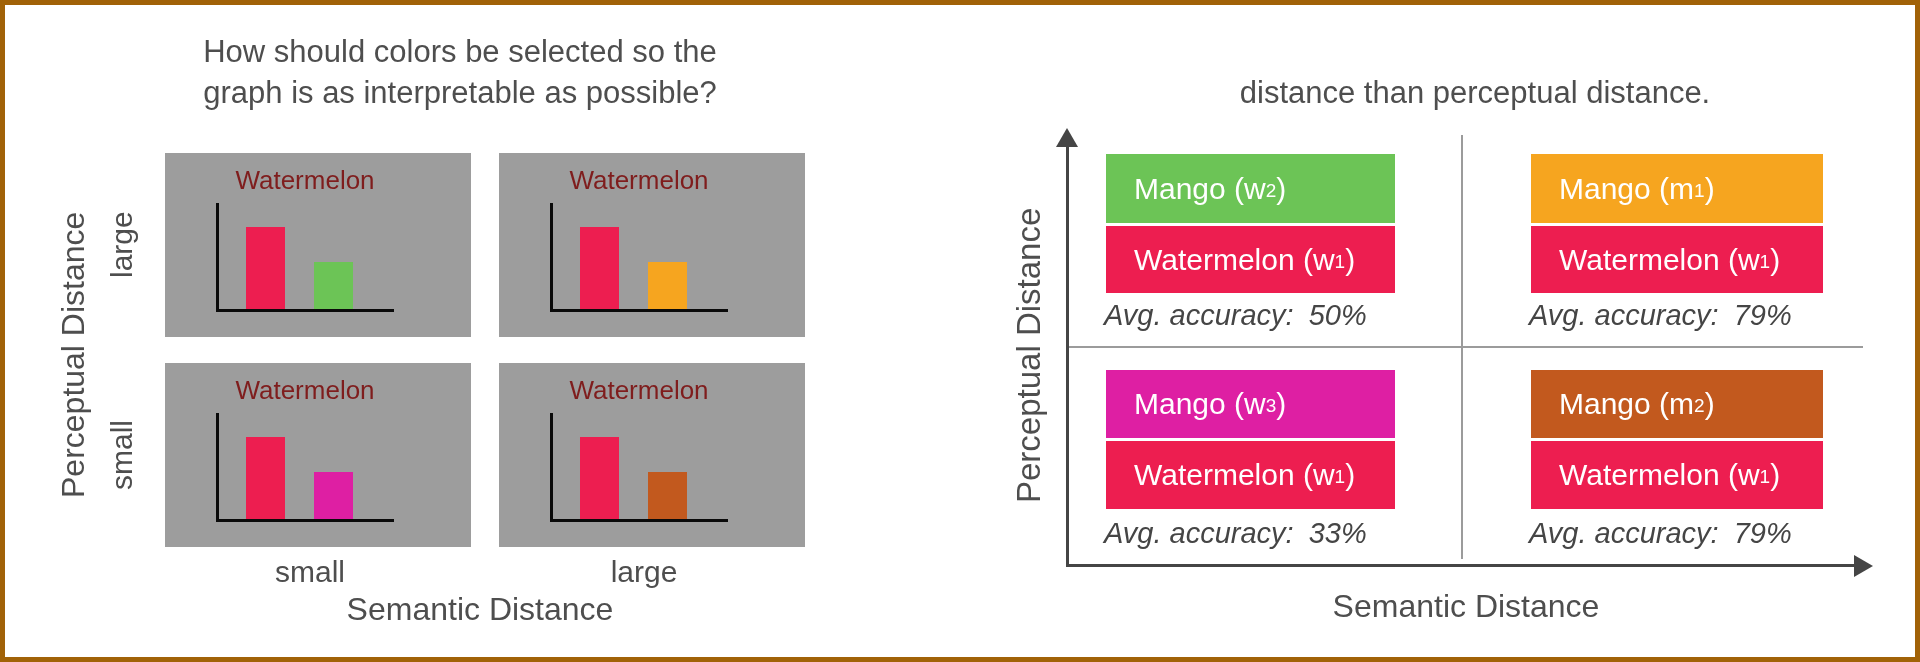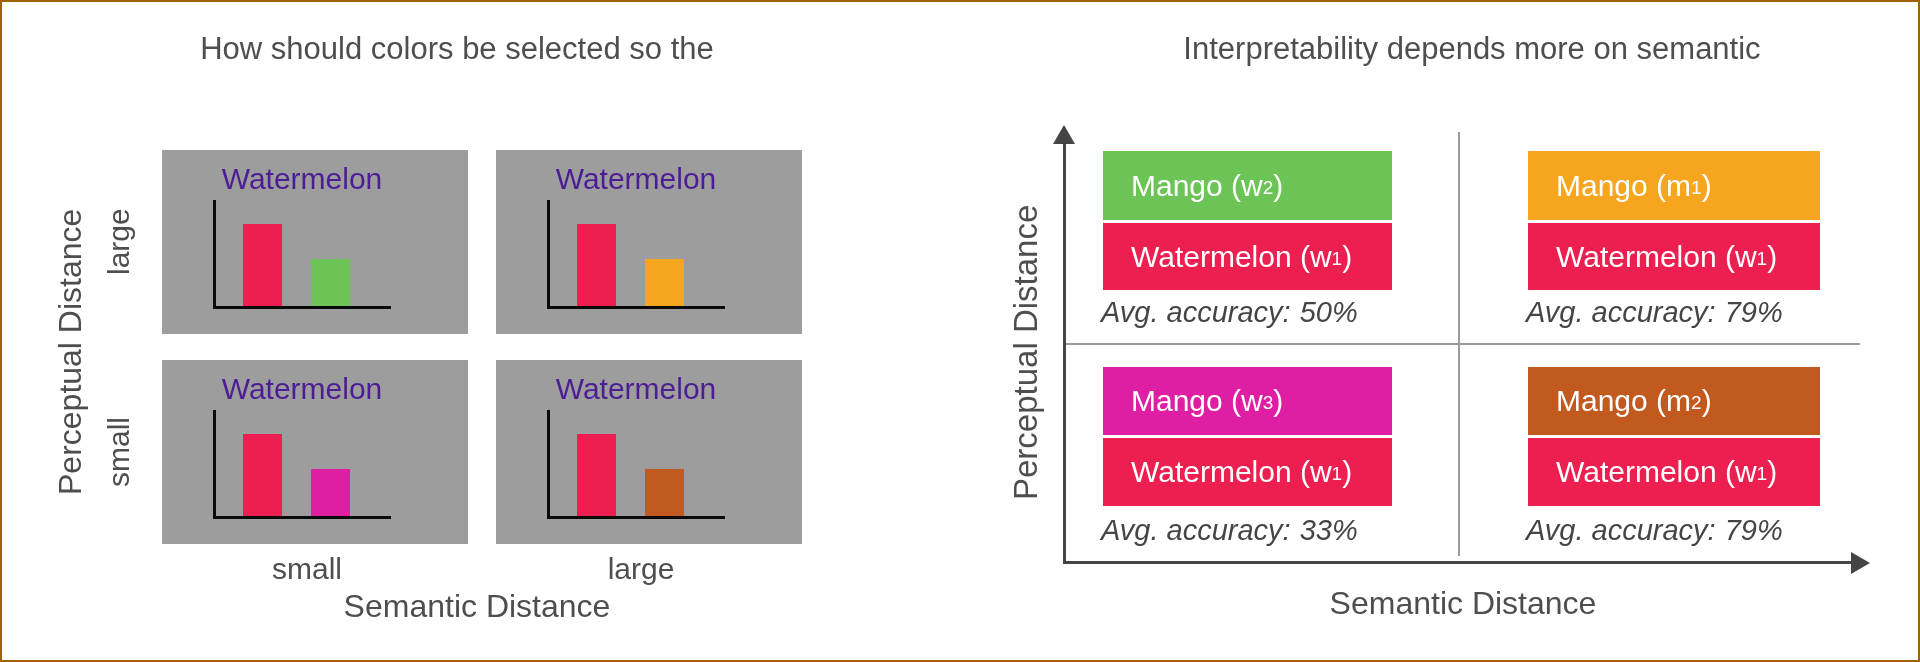--- a/index.html
+++ b/index.html
@@ -1,57 +1,58 @@
 <!DOCTYPE html>
 <html><head>
 <meta charset="utf-8">
 <style>
   html,body{margin:0;padding:0;background:#ffffff;}
   .figure{
     position:relative;width:1920px;height:662px;background:#ffffff;
-    border:2px solid #a16207;box-sizing:border-box;overflow:hidden;
+    border:5px solid #a16207;box-sizing:border-box;overflow:hidden;
     font-family:"Liberation Sans", sans-serif;color:#4e4e4e;
   }
   .title{position:absolute;text-align:center;font-size:31px;line-height:41px;color:#4e4e4e;}
   .vtext{
     position:absolute;writing-mode:vertical-rl;transform:rotate(180deg);
     display:flex;align-items:center;justify-content:center;text-align:center;color:#4e4e4e;
   }
   
   .cell{position:absolute;width:306px;height:184px;background:#9d9d9d;}
-  .cell-title{position:absolute;left:51px;top:12px;width:178px;text-align:center;font-size:30px;color:#4c1d95;}
+  .cell-title{position:absolute;left:51px;top:12px;width:178px;text-align:center;font-size:26px;color:#7f1d1d;}
   .mini-yaxis{position:absolute;left:51px;top:50px;width:3px;height:109px;background:#0a0a0a;}
   .mini-xaxis{position:absolute;left:51px;top:156px;width:178px;height:3px;background:#0a0a0a;}
   .bar{position:absolute;width:39px;}
   .bar1{left:81px;top:74px;height:82px;}
   .bar2{left:149px;top:109px;height:47px;}
   .col-label{position:absolute;top:550px;text-align:center;font-size:30px;color:#4e4e4e;}
   .axis-caption{position:absolute;text-align:center;font-size:32px;color:#4e4e4e;}
   
   .axis-line{position:absolute;background:#454545;}
   .divider{position:absolute;background:#9b9b9b;}
   .arrow-up{position:absolute;width:0;height:0;border-left:11px solid transparent;border-right:11px solid transparent;border-bottom:19px solid #454545;}
   .arrow-right{position:absolute;width:0;height:0;border-top:11px solid transparent;border-bottom:11px solid transparent;border-left:19px solid #454545;}
   .block{
     position:absolute;display:flex;align-items:center;padding-left:28px;box-sizing:border-box;
     color:#ffffff;font-size:30px;white-space:nowrap;
   }
   .block sub{font-size:19px;line-height:0;position:relative;top:0.12em;}
   .accuracy{position:absolute;font-style:italic;font-size:29px;color:#454545;white-space:nowrap;}
-  .accuracy .val{margin-left:9px;}
+  .accuracy .val{margin-left:15px;}
   .accuracy .bold{font-weight:normal;}
 </style>
 </head>
 <body>
 
 <div class="figure">
 
   <section>
     <div class="title" style="left:110px;top:26px;width:690px;">
       <span>How should colors be selected so the</span><br>
+      <span>graph is as interpretable as possible?</span>
     </div>
 
     <div class="vtext" style="left:48px;top:150px;height:400px;width:40px;font-size:32px;">Perceptual Distance</div>
 
     <div class="vtext" style="left:100px;top:148px;height:184px;width:34px;font-size:30px;">large</div>
     <div class="vtext" style="left:100px;top:358px;height:184px;width:34px;font-size:30px;">small</div>
 
     <div class="cell" style="left:160px;top:148px;">
       <div class="cell-title">Watermelon</div>
       <div class="mini-yaxis"></div>
@@ -85,21 +86,22 @@
     </div>
 
     <div class="col-label" style="left:160px;width:290px;">small</div>
     <div class="col-label" style="left:494px;width:290px;">large</div>
 
     <div class="axis-caption" style="left:130px;top:586px;width:690px;">Semantic Distance</div>
   </section>
 
   <section>
     <div class="title" style="left:1070px;top:26px;width:800px;">
-      <span>Interpretability depends more on semantic</span><br>
+      <br>
+      <span>distance than perceptual distance.</span>
     </div>
 
     <div class="vtext" style="left:1002px;top:140px;height:420px;width:44px;font-size:33px;">Perceptual Distance</div>
 
     <div class="axis-line" style="left:1061px;top:140px;width:3px;height:422px;"></div>
     <div class="arrow-up" style="left:1051px;top:123px;"></div>
     <div class="axis-line" style="left:1061px;top:559px;width:790px;height:3px;"></div>
     <div class="arrow-right" style="left:1849px;top:550px;"></div>
 
     <div class="divider" style="left:1456px;top:130px;width:2px;height:424px;"></div>

